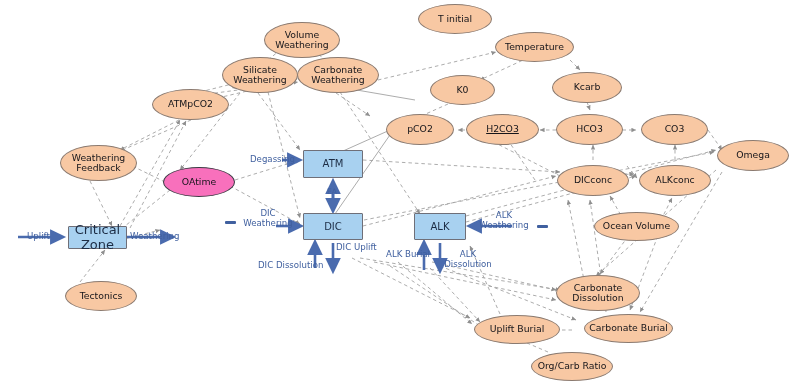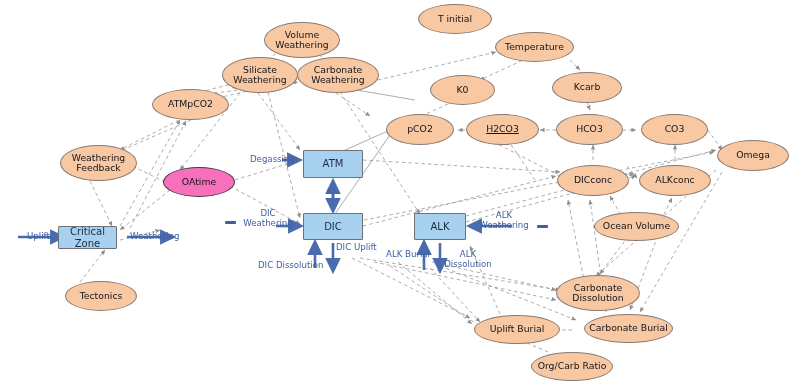--- a/index.html
+++ b/index.html
@@ -222,21 +222,21 @@
     <span style="white-space:pre-line">Carbonate
 Dissolution</span>
   </div>
 
   <div class="node ellipse" style="left:474px;top:315px;width:86px;height:29px;">Uplift Burial</div>
 
   <div class="node ellipse" style="left:584px;top:314px;width:89px;height:29px;">Carbonate Burial</div>
 
   <div class="node ellipse" style="left:531px;top:352px;width:82px;height:29px;">Org/Carb Ratio</div>
 
-  <div class="node rect" style="left:58px;top:226px;width:59px;height:23px;font-size:10px;">Critical Zone</div>
+  <div class="node rect" style="left:68px;top:226px;width:59px;height:23px;font-size:13px;">Critical Zone</div>
 
   <div class="node rect" style="left:303px;top:150px;width:60px;height:28px;">ATM</div>
 
   <div class="node rect" style="left:303px;top:213px;width:60px;height:27px;">DIC</div>
 
   <div class="node rect" style="left:414px;top:213px;width:52px;height:27px;">ALK</div>
 
   <div class="flowlabel" style="left:27px;top:232px;">Uplift</div>
 
   <div class="flowlabel" style="left:130px;top:232px;">Weathering</div>

